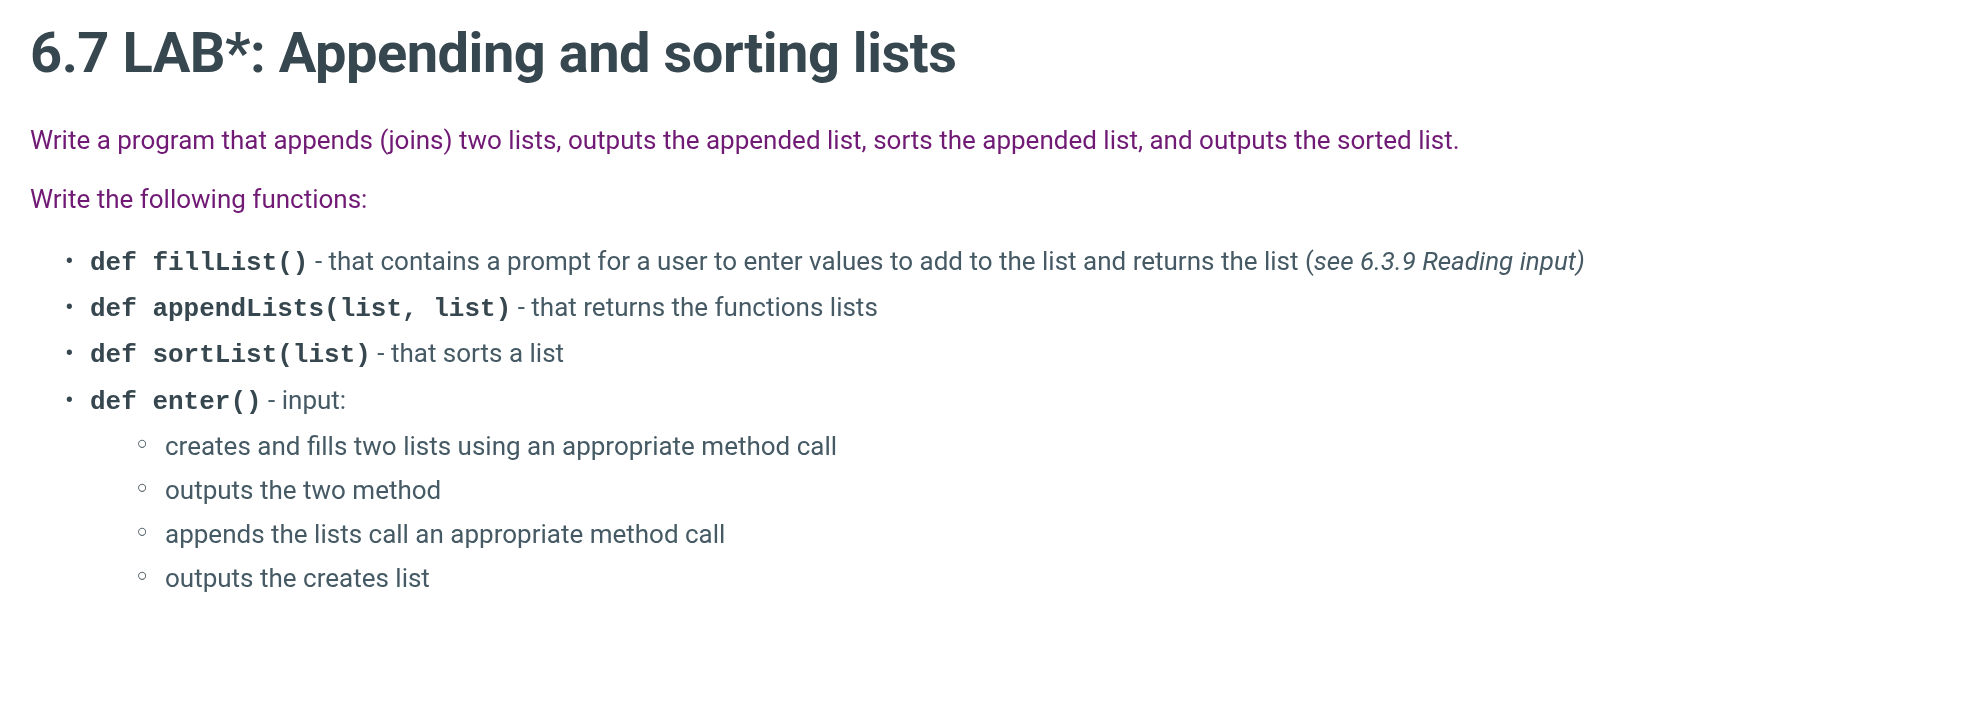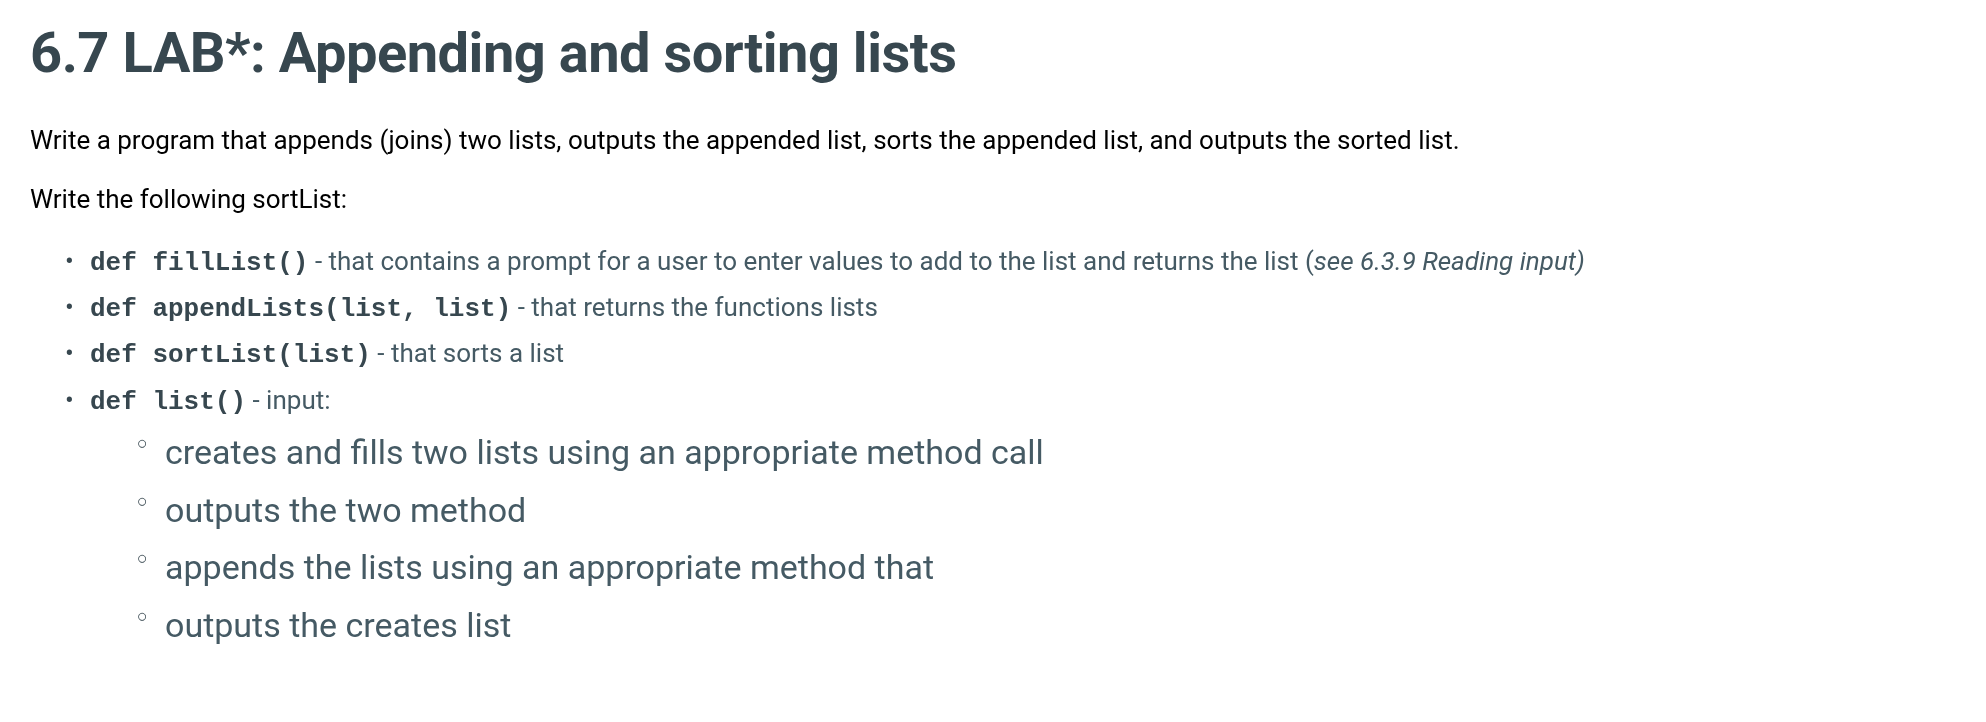--- a/index.html
+++ b/index.html
@@ -17,21 +17,21 @@
     h1 {
       font-size: 56px;
       font-weight: 700;
       color: #37474f;
       margin-bottom: 35px;
       letter-spacing: -0.5px;
     }
     p {
       font-size: 26px;
       line-height: 1.5;
-      color: #000000;
+      color: #701a75;
       margin-bottom: 20px;
       font-weight: 400;
     }
     ul.outer {
       list-style: none;
       padding-left: 60px;
     }
     ul.outer > li {
       font-size: 26px;
       line-height: 1.7;
@@ -43,21 +43,21 @@
       position: absolute;
       left: -25px;
       color: #37474f;
       font-size: 26px;
     }
     ul.inner {
       list-style: none;
       padding-left: 75px;
     }
     ul.inner > li {
-      font-size: 34px;
+      font-size: 26px;
       line-height: 1.7;
       color: #455a64;
       position: relative;
     }
     ul.inner > li::before {
       content: "○";
       position: absolute;
       left: -28px;
       color: #37474f;
       font-size: 18px;
@@ -73,34 +73,34 @@
       font-style: italic;
     }
   </style>
 </head>
 <body>
 
 <h1>6.7 LAB*: Appending and sorting lists</h1>
 
 <p>Write a program that appends (joins) two lists, outputs the appended list, sorts the appended list, and outputs the sorted list.</p>
 
-<p>Write the following sortList:</p>
+<p>Write the following functions:</p>
 
 <ul class="outer">
   <li>
     <code>def fillList()</code><span> - that contains a prompt for a user to enter values to add to the list and returns the list (</span><span class="italic">see 6.3.9 Reading input)</span>
   </li>
   <li>
     <code>def appendLists(list, list)</code><span> - that returns the functions lists</span>
   </li>
   <li>
     <code>def sortList(list)</code><span> - that sorts a list</span>
   </li>
   <li>
-    <code>def list()</code><span> - input:</span>
+    <code>def enter()</code><span> - input:</span>
     <ul class="inner">
       <li>creates and fills two lists using an appropriate method call</li>
       <li>outputs the two method</li>
-      <li>appends the lists using an appropriate method that</li>
+      <li>appends the lists call an appropriate method call</li>
       <li>outputs the creates list</li>
     </ul>
   </li>
 </ul>
 
 </body></html>

